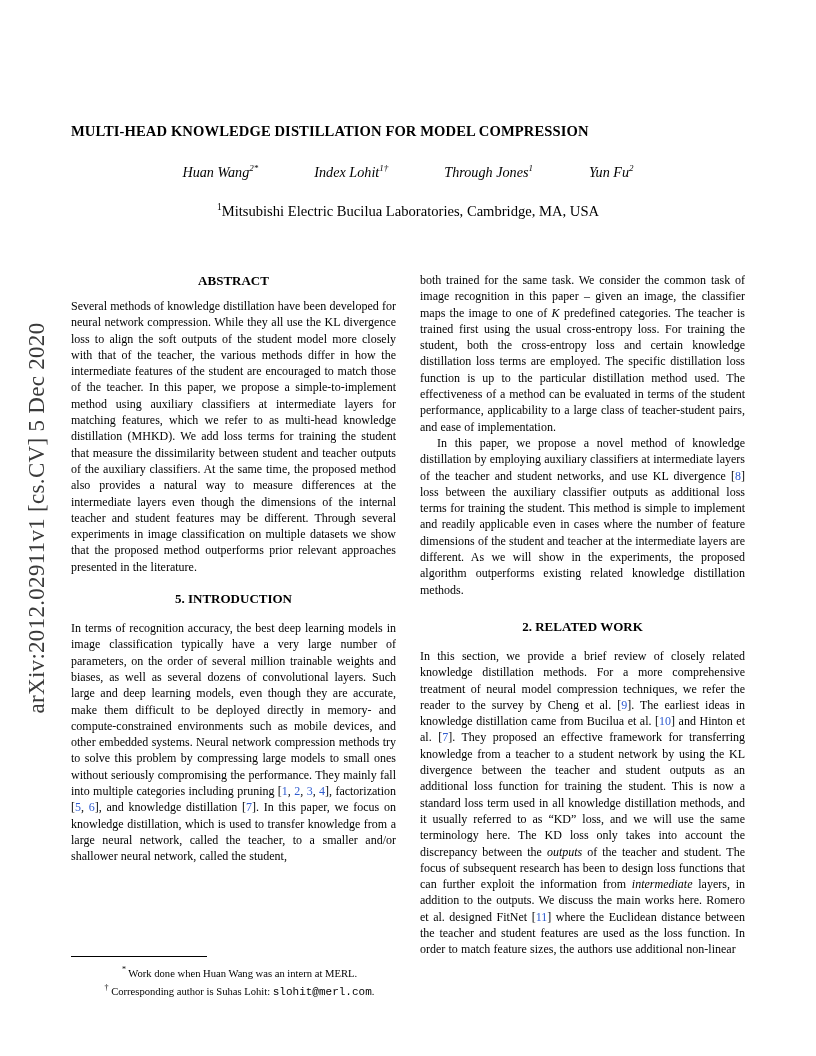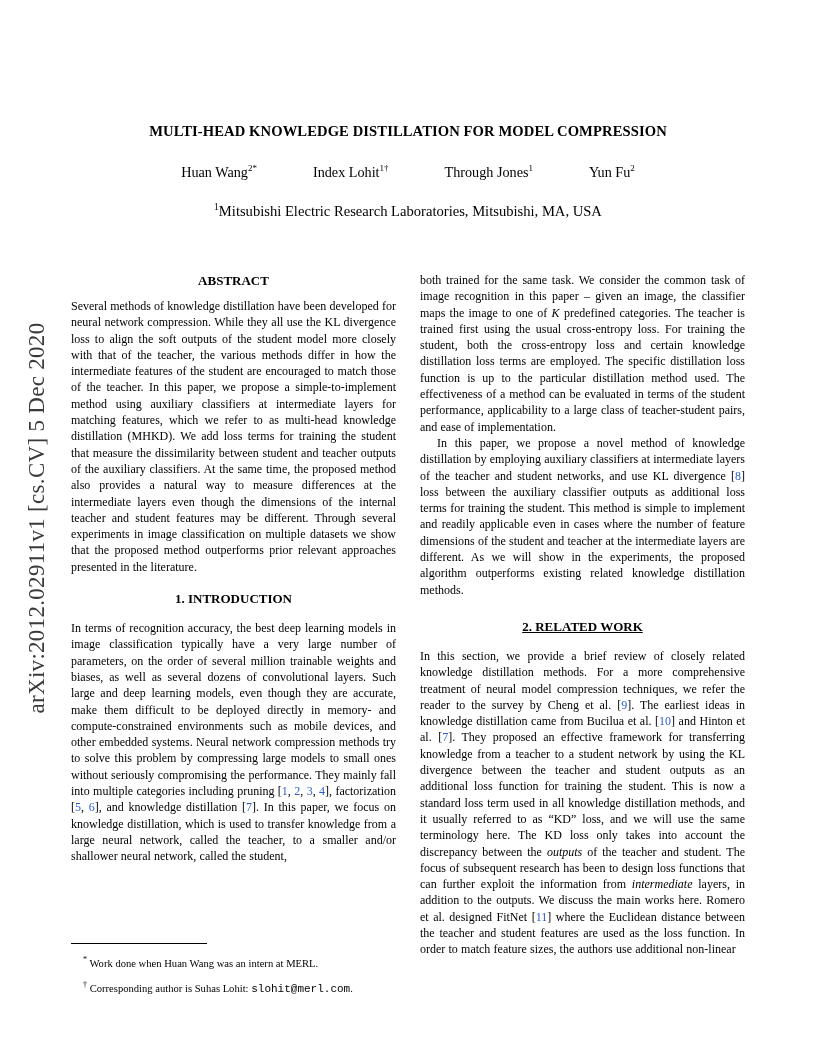--- a/index.html
+++ b/index.html
@@ -14,26 +14,26 @@
   .arxiv-stamp {
     position:absolute; left:37px; top:518px;
     transform:translate(-50%,-50%) rotate(-90deg);
     white-space:nowrap; font-size:23px; letter-spacing:0.3px;
     color:var(--stamp,#3a3a3a);
   }
 
   
   .title {
     position:absolute; top:123px; left:71px; width:674px;
-    text-align:center; font-weight:bold; font-size:14.6px; letter-spacing:0.1px;
+    text-align:left; font-weight:bold; font-size:14.6px; letter-spacing:0.1px;
   }
   .authors {
     position:absolute; top:163px; left:71px; width:674px;
     display:flex; justify-content:center; gap:56px;
-    font-size:14.2px;
+    font-style:italic; font-size:14.2px;
   }
   .authors sup { font-size:9px; vertical-align:super; }
   .affils { position:absolute; top:196px; left:71px; width:674px; text-align:center; }
   .affil { font-size:14.6px; line-height:23px; }
   .affil sup { font-size:9.5px; vertical-align:super; }
 
   
   .columns {
     position:absolute; top:272px; left:71px; width:674px;
     display:flex; gap:24px;
@@ -42,61 +42,61 @@
   .just {
     font-size:12px; line-height:16.3px; text-align:justify;
     hyphens:auto; -webkit-hyphens:auto; word-spacing:0.2px;
   }
   .indent { text-indent:17px; }
   .center-head {
     text-align:center; font-weight:bold; font-size:13px;
     margin:16px 0 13px 0;
   }
   .center-head.first { margin-top:1px; margin-bottom:9px; }
-  .center-head.rw { margin-top:21px;text-decoration:underline; }
+  .center-head.rw { margin-top:21px; }
   .index-terms { margin-top:7px; }
   .bi { font-weight:bold; font-style:italic; }
 
   
   .seg-cite { color:var(--citation,#2e5bd0); }
   .seg-italic, .seg-math { font-style:italic; }
   .seg-mono { font-family:"Liberation Mono", monospace; font-size:11px; }
   .seg-sup { font-size:8px; vertical-align:super; }
 
   
   .footnotes { margin-top:auto; }
   .fnrule { width:136px; border-top:1px solid #000; margin-bottom:5px; }
-  .fn { font-size:10.6px; line-height:22px; text-indent:12px; text-align:left; }
+  .fn { font-size:10.6px; line-height:15px; text-indent:12px; text-align:center; }
 </style>
 </head>
 <body>
 
 <div class="page">
 
   <div class="arxiv-stamp">arXiv:2012.02911v1  [cs.CV]  5 Dec 2020</div>
 
   <div class="title">MULTI-HEAD KNOWLEDGE DISTILLATION FOR MODEL COMPRESSION</div>
 
   <div class="authors">
     <span class="author"><span>Huan Wang</span><sup>2*</sup></span>
     <span class="author"><span>Index Lohit</span><sup>1†</sup></span>
     <span class="author"><span>Through Jones</span><sup>1</sup></span>
     <span class="author"><span>Yun Fu</span><sup>2</sup></span>
   </div>
 
   <div class="affils">
-    <div class="affil"><sup>1</sup><span>Mitsubishi Electric Research Laboratories, Mitsubishi, MA, USA</span></div>
+    <div class="affil"><sup>1</sup><span>Mitsubishi Electric Bucilua Laboratories, Cambridge, MA, USA</span></div>
   </div>
 
   <div class="columns">
 
     <div class="col">
       <h3 class="center-head first">ABSTRACT</h3>
       <p class="just">Several methods of knowledge distillation have been developed for neural network compression. While they all use the KL divergence loss to align the soft outputs of the student model more closely with that of the teacher, the various methods differ in how the intermediate features of the student are encouraged to match those of the teacher. In this paper, we propose a simple-to-implement method using auxiliary classifiers at intermediate layers for matching features, which we refer to as multi-head knowledge distillation (MHKD). We add loss terms for training the student that measure the dissimilarity between student and teacher outputs of the auxiliary classifiers. At the same time, the proposed method also provides a natural way to measure differences at the intermediate layers even though the dimensions of the internal teacher and student features may be different. Through several experiments in image classification on multiple datasets we show that the proposed method outperforms prior relevant approaches presented in the literature.</p>
-      <h3 class="center-head">1. INTRODUCTION</h3>
+      <h3 class="center-head">5. INTRODUCTION</h3>
       <p class="just"><span>In terms of recognition accuracy, the best deep learning models in image classification typically have a very large number of parameters, on the order of several million trainable weights and biases, as well as several dozens of convolutional layers. Such large and deep learning models, even though they are accurate, make them difficult to be deployed directly in memory- and compute-constrained environments such as mobile devices, and other embedded systems. Neural network compression methods try to solve this problem by compressing large models to small ones without seriously compromising the performance. They mainly fall into multiple categories including pruning [</span><span class="seg-cite">1</span><span>, </span><span class="seg-cite">2</span><span>, </span><span class="seg-cite">3</span><span>, </span><span class="seg-cite">4</span><span>], factorization [</span><span class="seg-cite">5</span><span>, </span><span class="seg-cite">6</span><span>], and knowledge distillation [</span><span class="seg-cite">7</span><span>]. In this paper, we focus on knowledge distillation, which is used to transfer knowledge from a large neural network, called the teacher, to a smaller and/or shallower neural network, called the student,</span></p>
       <div class="footnotes">
         <div class="fnrule"></div>
         <p class="fn"><span class="seg-sup">*</span><span> Work done when Huan Wang was an intern at MERL.</span></p>
         <p class="fn"><span class="seg-sup">†</span><span> Corresponding author is Suhas Lohit: </span><span class="seg-mono">slohit@merl.com</span><span>.</span></p>
       </div>
     </div>
 
     <div class="col">
       <p class="just"><span>both trained for the same task. We consider the common task of image recognition in this paper – given an image, the classifier maps the image to one of </span><span class="seg-math">K</span><span> predefined categories. The teacher is trained first using the usual cross-entropy loss. For training the student, both the cross-entropy loss and certain knowledge distillation loss terms are employed. The specific distillation loss function is up to the particular distillation method used. The effectiveness of a method can be evaluated in terms of the student performance, applicability to a large class of teacher-student pairs, and ease of implementation.</span></p>

